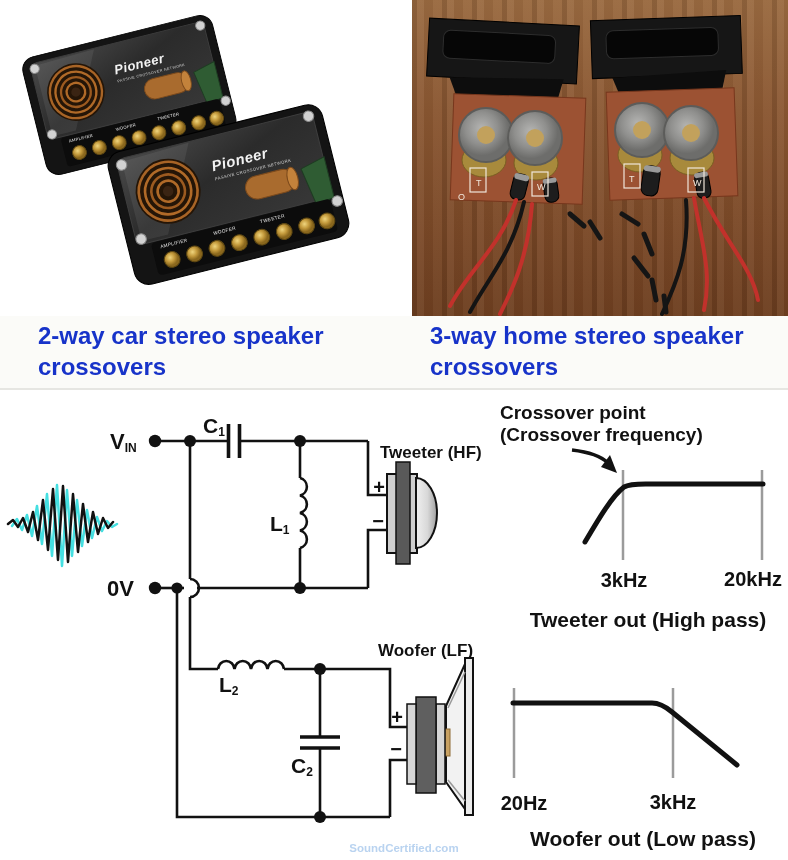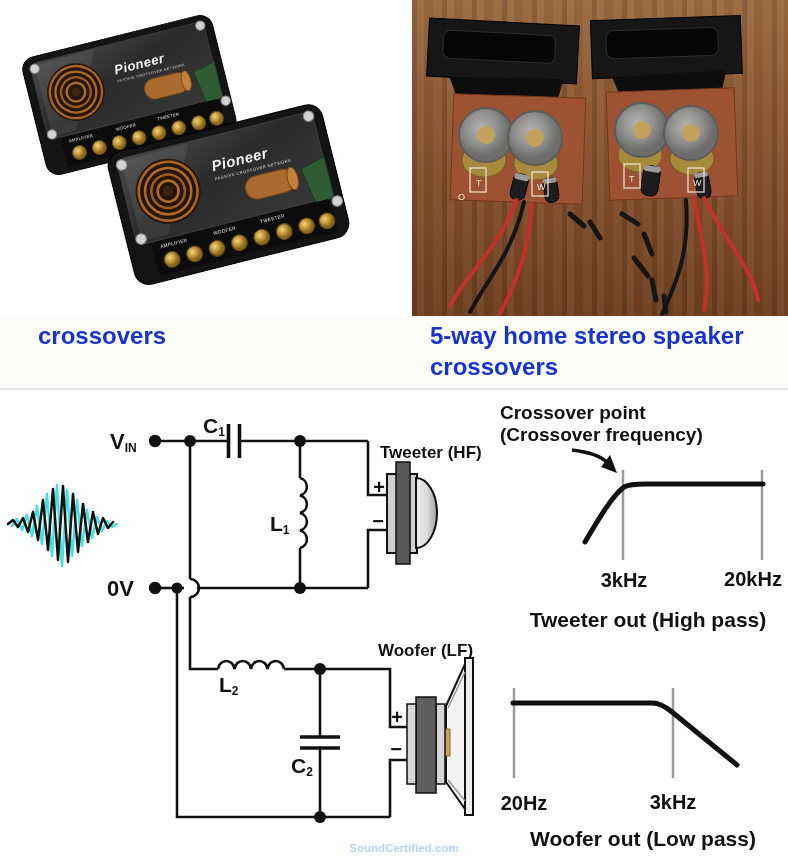--- a/index.html
+++ b/index.html
@@ -206,24 +206,25 @@
         <line x1="232" y1="234" x2="240" y2="254"></line>
         <line x1="222" y1="258" x2="236" y2="276"></line>
         <line x1="240" y1="280" x2="244" y2="300"></line>
         <line x1="252" y1="296" x2="254" y2="312"></line>
       </g>
     </svg>
   </div>
 
   <div class="band"></div>
   <div class="caption" id="capCar">
+    <div>2-way car stereo speaker</div>
     <div>crossovers</div>
   </div>
   <div class="caption" id="capHome">
-    <div>5-way home stereo speaker</div>
+    <div>3-way home stereo speaker</div>
     <div>crossovers</div>
   </div>
   <div class="divider"></div>
 
   <div id="diagram">
     <svg width="788" height="470" viewBox="0 0 788 470">
       <defs>
         <linearGradient id="domeG" x1="0" y1="0" x2="1" y2="0">
           <stop offset="0%" stop-color="#f0f0f0"></stop>
             <stop offset="55%" stop-color="#d8d8d8"></stop>

